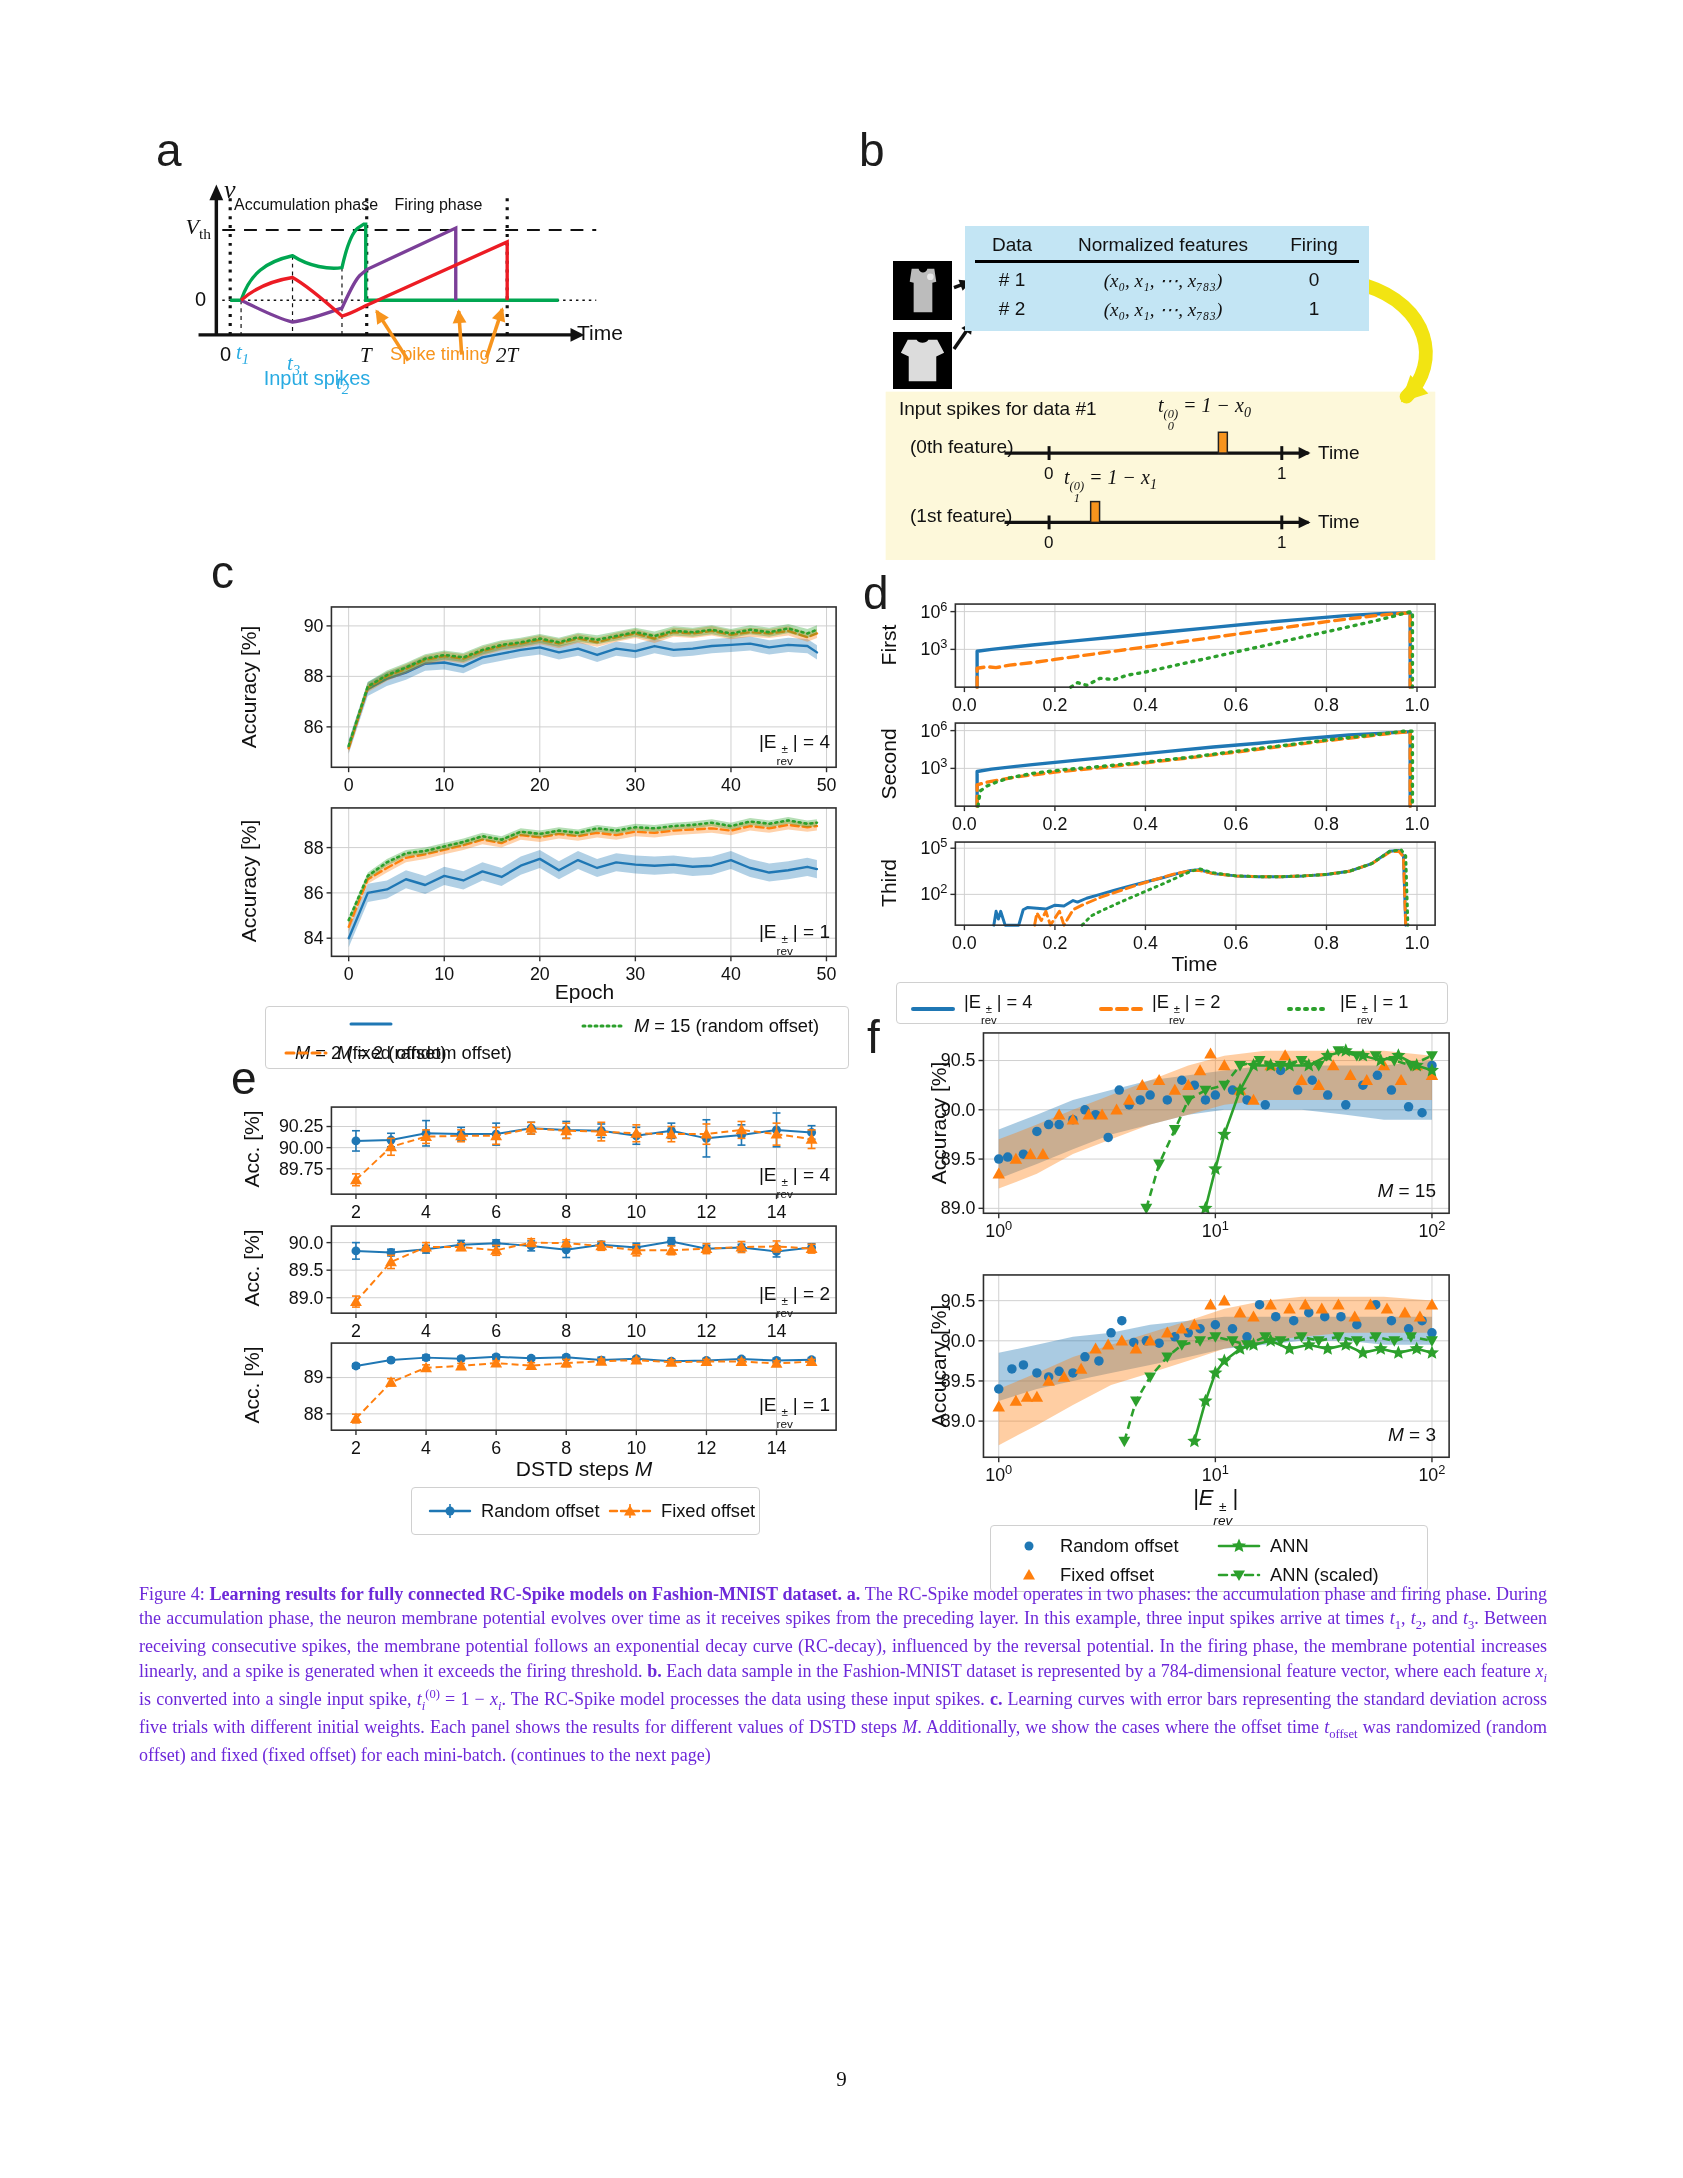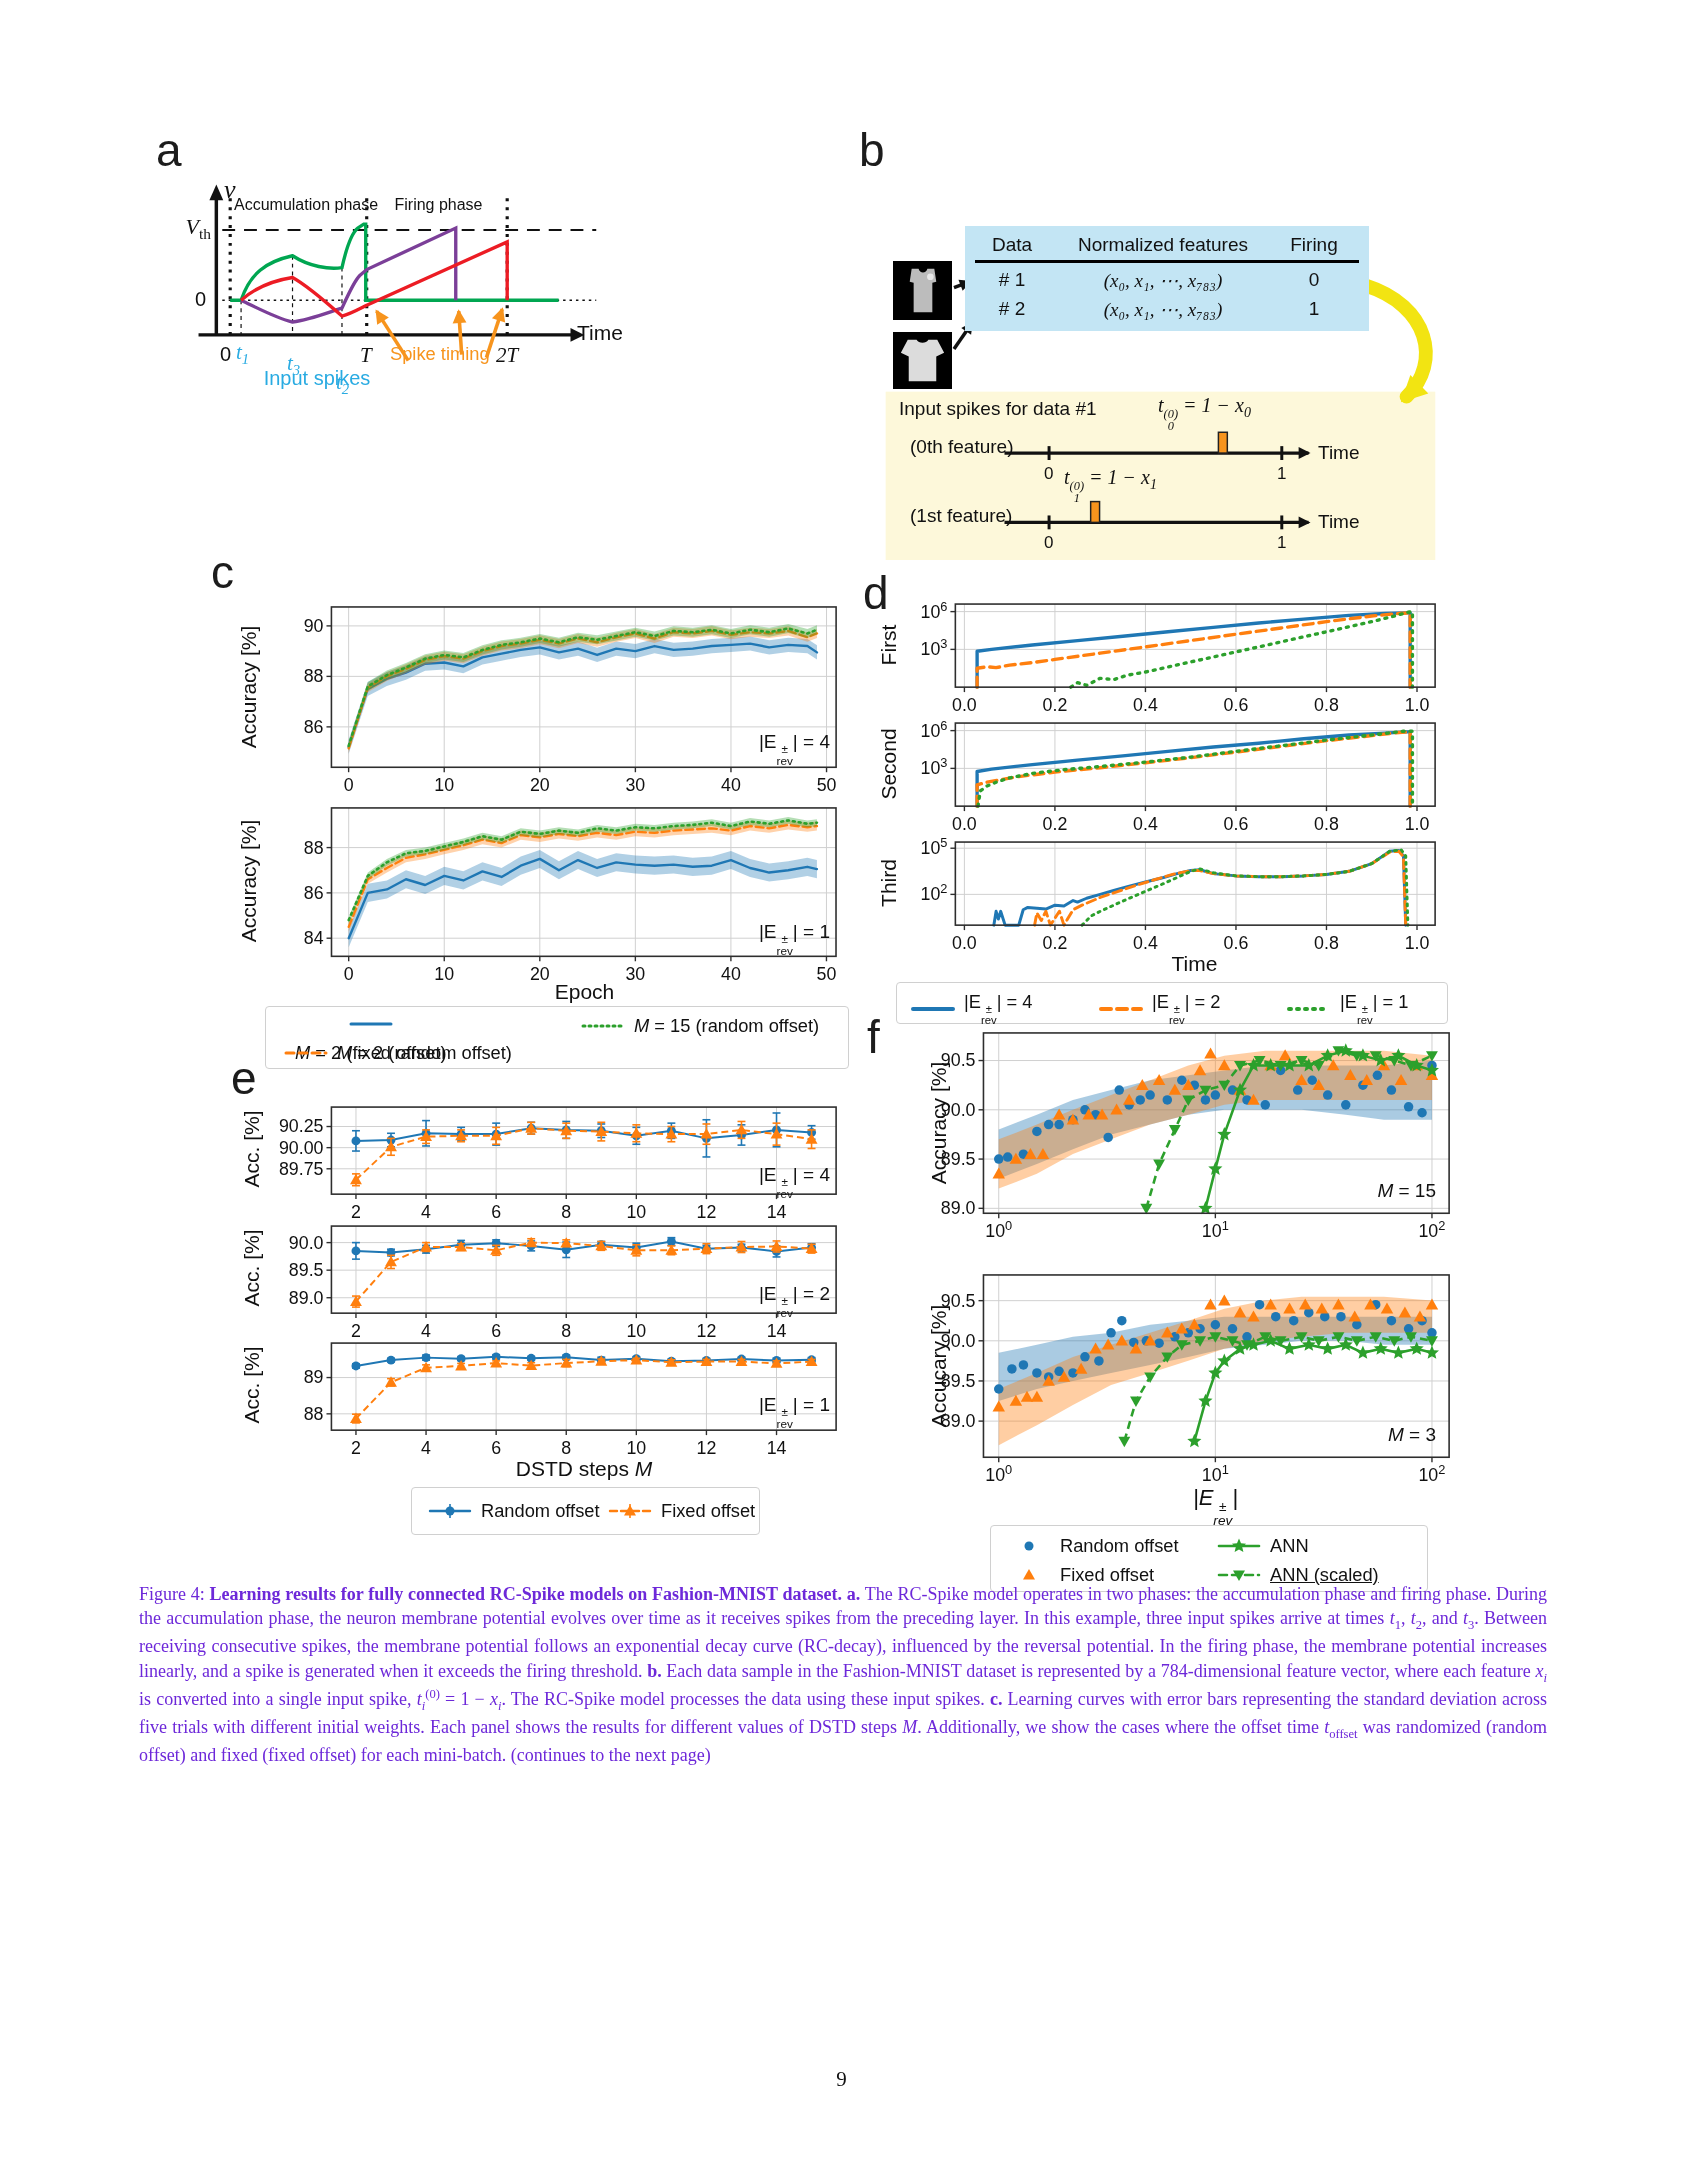--- a/index.html
+++ b/index.html
@@ -1149,21 +1149,21 @@
         </svg>
       <span class="lg-label">Fixed offset</span>
     </div>
     <div class="lg-entry abs" style="left:226px;top:9px;">
       <svg width="44" height="18" viewBox="0 0 44 18">
           <line x1="2" y1="9" x2="42" y2="9" stroke="#2ca02c" stroke-width="2.6" stroke-linecap="round"></line>
           <path d="M22.0,1.5L24.0,6.3L29.1,6.7L25.2,10.0L26.4,15.1L22.0,12.4L17.6,15.1L18.8,10.0L14.9,6.7L20.0,6.3Z" fill="#2ca02c"></path>
         </svg>
       <span class="lg-label">ANN</span>
     </div>
-    <div class="lg-entry abs" style="left:226px;top:38px;text-decoration:underline;">
+    <div class="lg-entry abs" style="left:226px;top:38px;">
       <svg width="44" height="18" viewBox="0 0 44 18">
           <line x1="2" y1="9" x2="42" y2="9" stroke="#2ca02c" stroke-width="2.6" stroke-linecap="round" stroke-dasharray="8,5"></line>
           <path d="M22,15 L28,4.5 L16,4.5 Z" fill="#2ca02c"></path>
         </svg>
       <span class="lg-label">ANN (scaled)</span>
     </div>
   </div>
 
   <div class="cap" style="left:139px;top:1582px;width:1408px;"><span>Figure 4: </span><span style="font-weight: bold;">Learning results for fully connected RC-Spike models on Fashion-MNIST dataset.</span><span> </span><span style="font-weight: bold;">a.</span><span> The RC-Spike model operates in two phases: the accumulation phase and firing phase. During the accumulation phase, the neuron membrane potential evolves over time as it receives spikes from the preceding layer. In this example, three input spikes arrive at times </span><span style="font-style: italic;">t</span><sub>1</sub><span>, </span><span style="font-style: italic;">t</span><sub>2</sub><span>, and </span><span style="font-style: italic;">t</span><sub>3</sub><span>. Between receiving consecutive spikes, the membrane potential follows an exponential decay curve (RC-decay), influenced by the reversal potential. In the firing phase, the membrane potential increases linearly, and a spike is generated when it exceeds the firing threshold. </span><span style="font-weight: bold;">b.</span><span> Each data sample in the Fashion-MNIST dataset is represented by a 784-dimensional feature vector, where each feature </span><span style="font-style: italic;">x</span><sub style="font-style: italic;">i</sub><span> is converted into a single input spike, </span><span style="font-style: italic;">t</span><sub style="font-style: italic;">i</sub><sup>(0)</sup><span> = 1 − </span><span style="font-style: italic;">x</span><sub style="font-style: italic;">i</sub><span>. The RC-Spike model processes the data using these input spikes. </span><span style="font-weight: bold;">c.</span><span> Learning curves with error bars representing the standard deviation across five trials with different initial weights. Each panel shows the results for different values of DSTD steps </span><span style="font-style: italic;">M</span><span>. Additionally, we show the cases where the offset time </span><span style="font-style: italic;">t</span><sub>offset</sub><span> was randomized (random offset) and fixed (fixed offset) for each mini-batch. (continues to the next page)</span></div>
 

